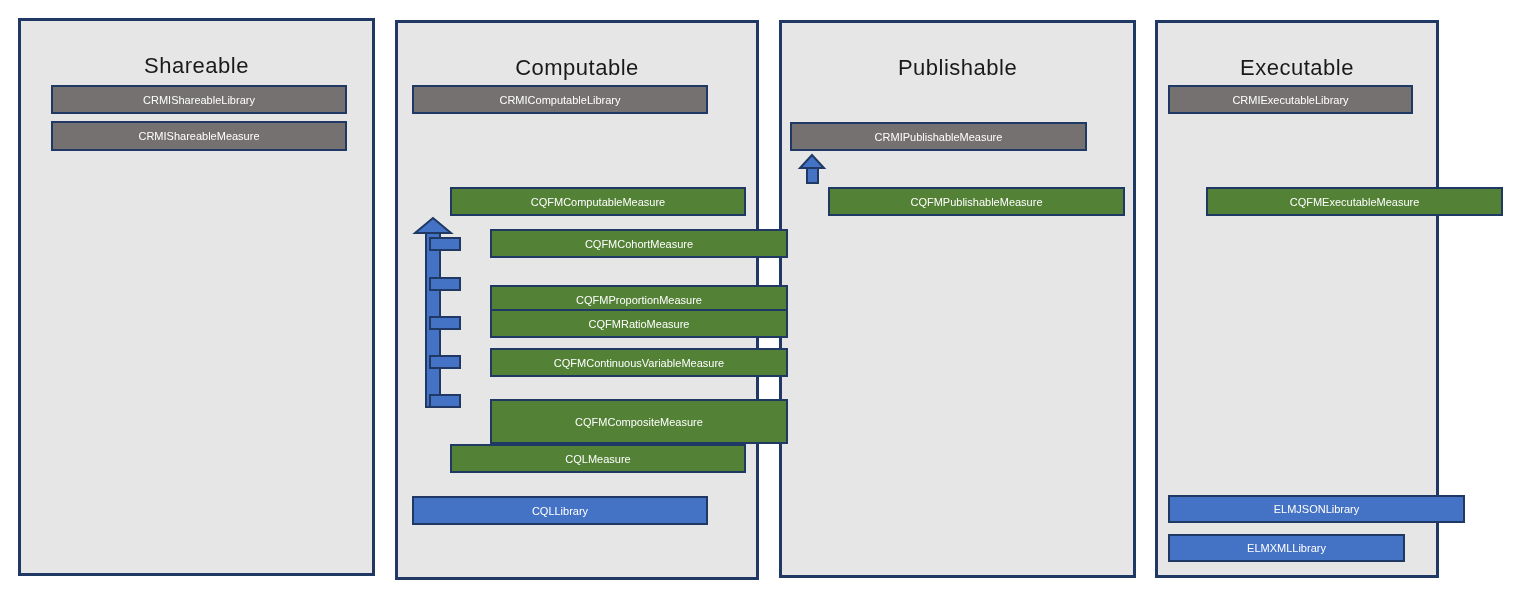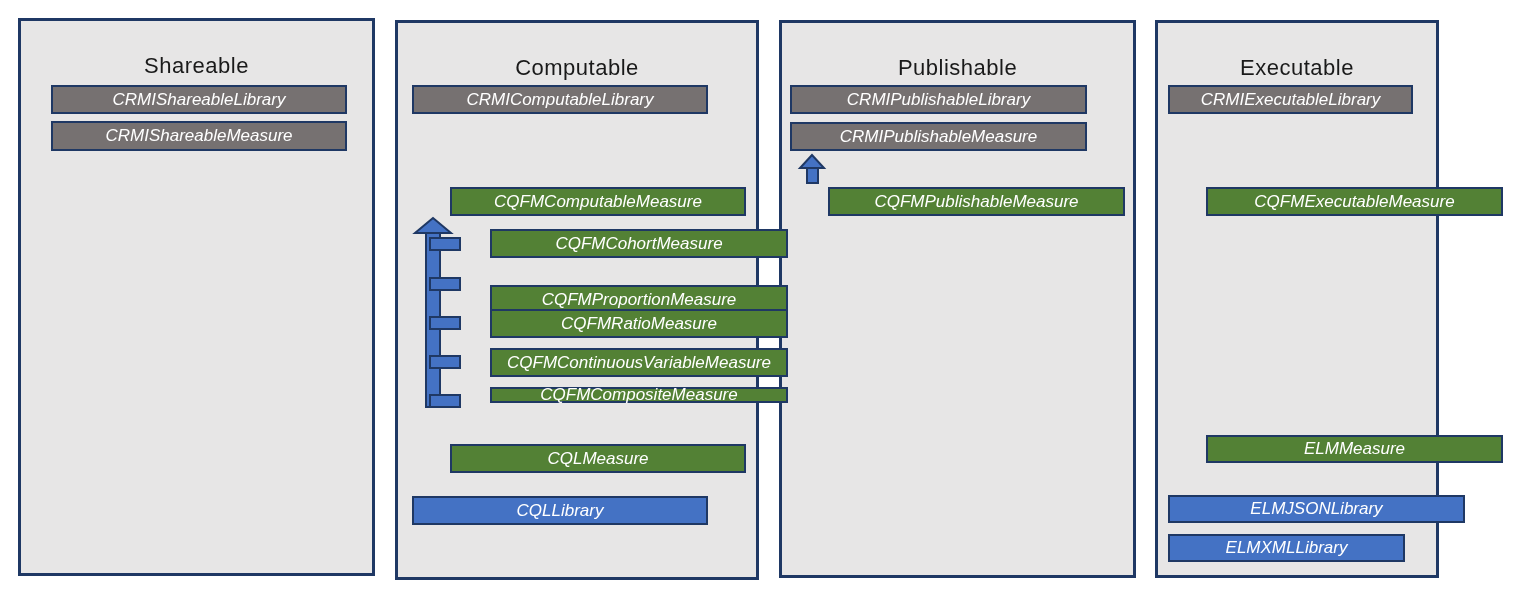--- a/index.html
+++ b/index.html
@@ -21,24 +21,23 @@
     border:3px solid var(--outline_navy,#1F3864);
   }
   .panel-title{
     position:absolute; left:0; right:0; top:31px;
     text-align:center; font-size:22px; line-height:28px;
     color:var(--title_text,#1A1A1A); letter-spacing:0.5px;
   }
   .box{
     position:absolute; box-sizing:border-box; z-index:2;
     border:2px solid var(--outline_navy,#1F3864);
-    color:var(--box_text,#fff); font-size:17px;
+    color:var(--box_text,#fff); font-size:11px;
     display:flex; align-items:center; justify-content:center;
     white-space:nowrap;
-    font-style:italic;
   }
   .gray{background:var(--box_gray,#767171);}
   .green{background:var(--box_green,#538135);margin-left:38px;}
   .blue{background:var(--box_blue,#4472C4);}
   .overlay{position:absolute; left:0; top:0; z-index:1; pointer-events:none;}
   .arrow{fill:var(--box_blue,#4472C4); stroke:var(--outline_navy,#1F3864); stroke-width:2;}
 </style>
 </head>
 <body>
 
@@ -78,27 +77,25 @@
 
   <div class="box gray" style="left:51px;top:85px;width:296px;height:29px">CRMIShareableLibrary</div>
   <div class="box gray" style="left:51px;top:121px;width:296px;height:30px">CRMIShareableMeasure</div>
 
   <div class="box gray" style="left:412px;top:85px;width:296px;height:29px">CRMIComputableLibrary</div>
   <div class="box green" style="left:412px;top:187px;width:296px;height:29px">CQFMComputableMeasure</div>
   <div class="box green" style="left:452px;top:229px;width:298px;height:29px">CQFMCohortMeasure</div>
   <div class="box green" style="left:452px;top:285px;width:298px;height:29px">CQFMProportionMeasure</div>
   <div class="box green" style="left:452px;top:309px;width:298px;height:29px">CQFMRatioMeasure</div>
   <div class="box green" style="left:452px;top:348px;width:298px;height:29px">CQFMContinuousVariableMeasure</div>
-  <div class="box green" style="left:452px;top:387px;width:298px;height:16px">CQFMCompositeMeasure</div>
+  <div class="box green" style="left:452px;top:399px;width:298px;height:45px">CQFMCompositeMeasure</div>
   <div class="box green" style="left:412px;top:444px;width:296px;height:29px">CQLMeasure</div>
   <div class="box blue" style="left:412px;top:496px;width:296px;height:29px">CQLLibrary</div>
 
-  <div class="box gray" style="left:790px;top:85px;width:297px;height:29px">CRMIPublishableLibrary</div>
   <div class="box gray" style="left:790px;top:122px;width:297px;height:29px">CRMIPublishableMeasure</div>
   <div class="box green" style="left:790px;top:187px;width:297px;height:29px">CQFMPublishableMeasure</div>
 
   <div class="box gray" style="left:1168px;top:85px;width:245px;height:29px">CRMIExecutableLibrary</div>
   <div class="box green" style="left:1168px;top:187px;width:297px;height:29px">CQFMExecutableMeasure</div>
-  <div class="box green" style="left:1168px;top:435px;width:297px;height:28px">ELMMeasure</div>
   <div class="box blue" style="left:1168px;top:495px;width:297px;height:28px">ELMJSONLibrary</div>
   <div class="box blue" style="left:1168px;top:534px;width:237px;height:28px">ELMXMLLibrary</div>
 
 </div>
 
 </body></html>

